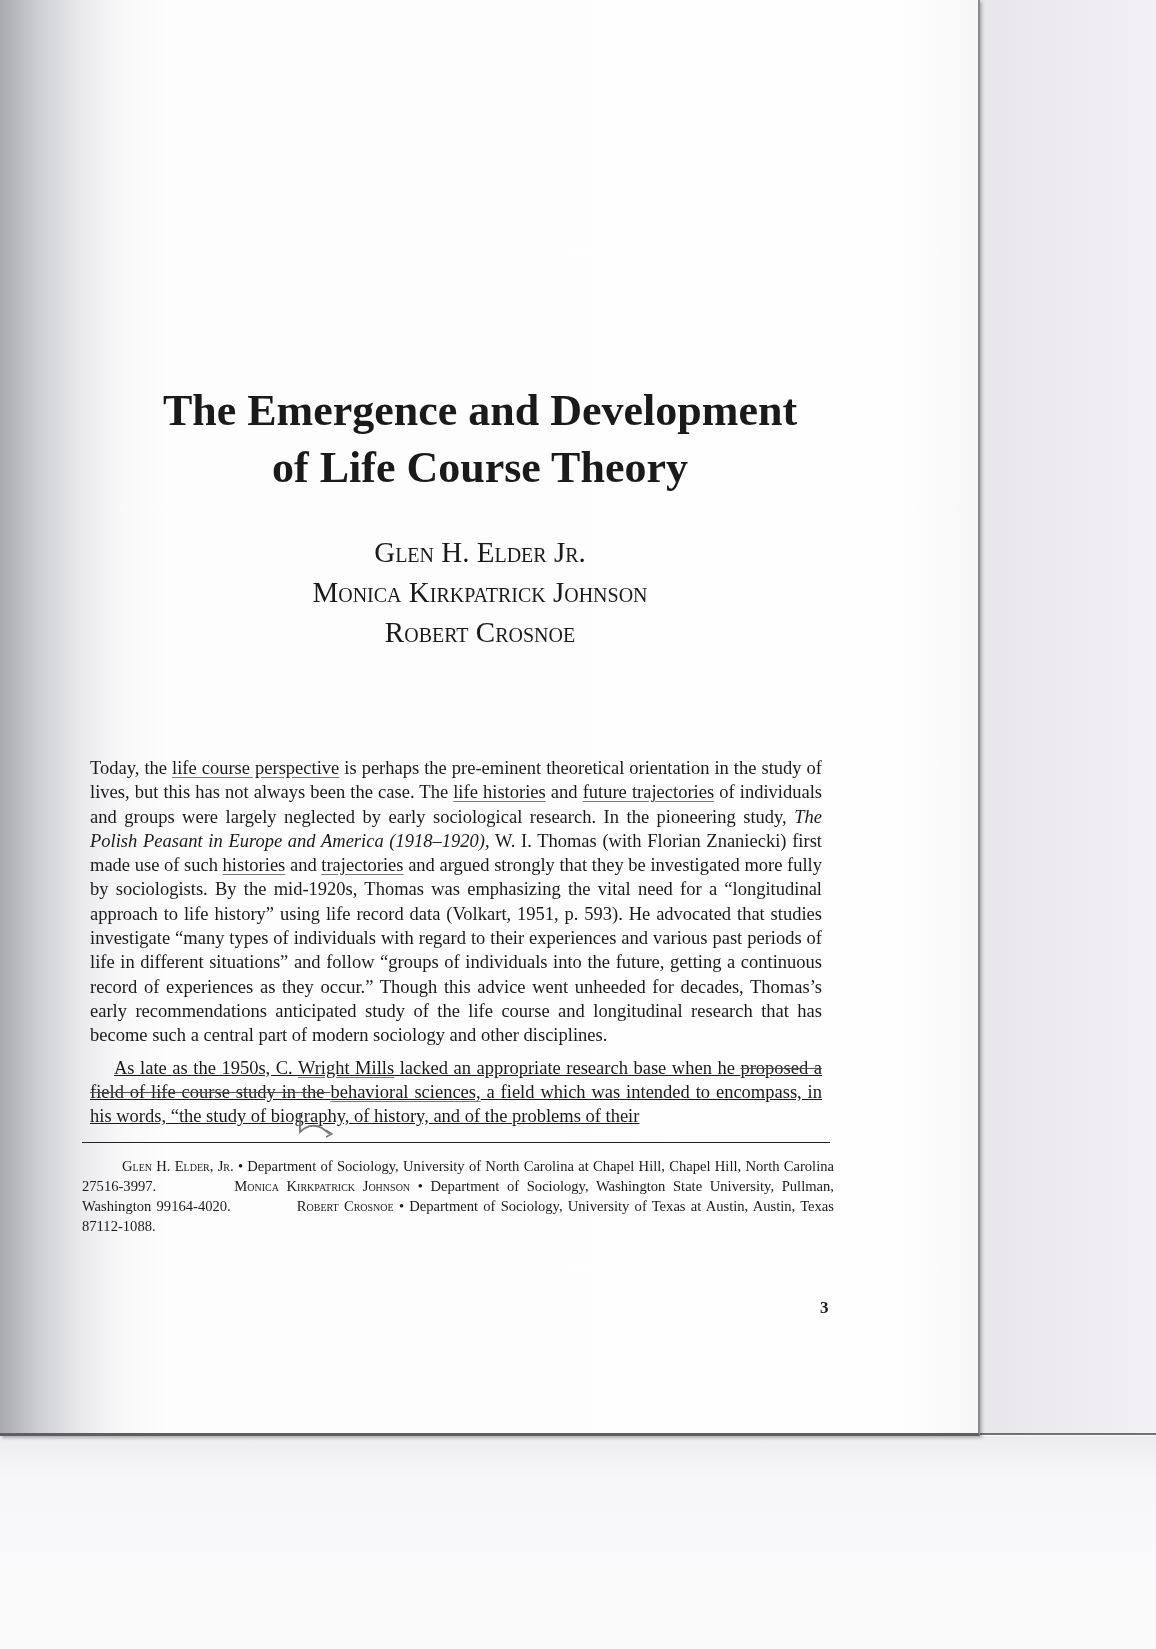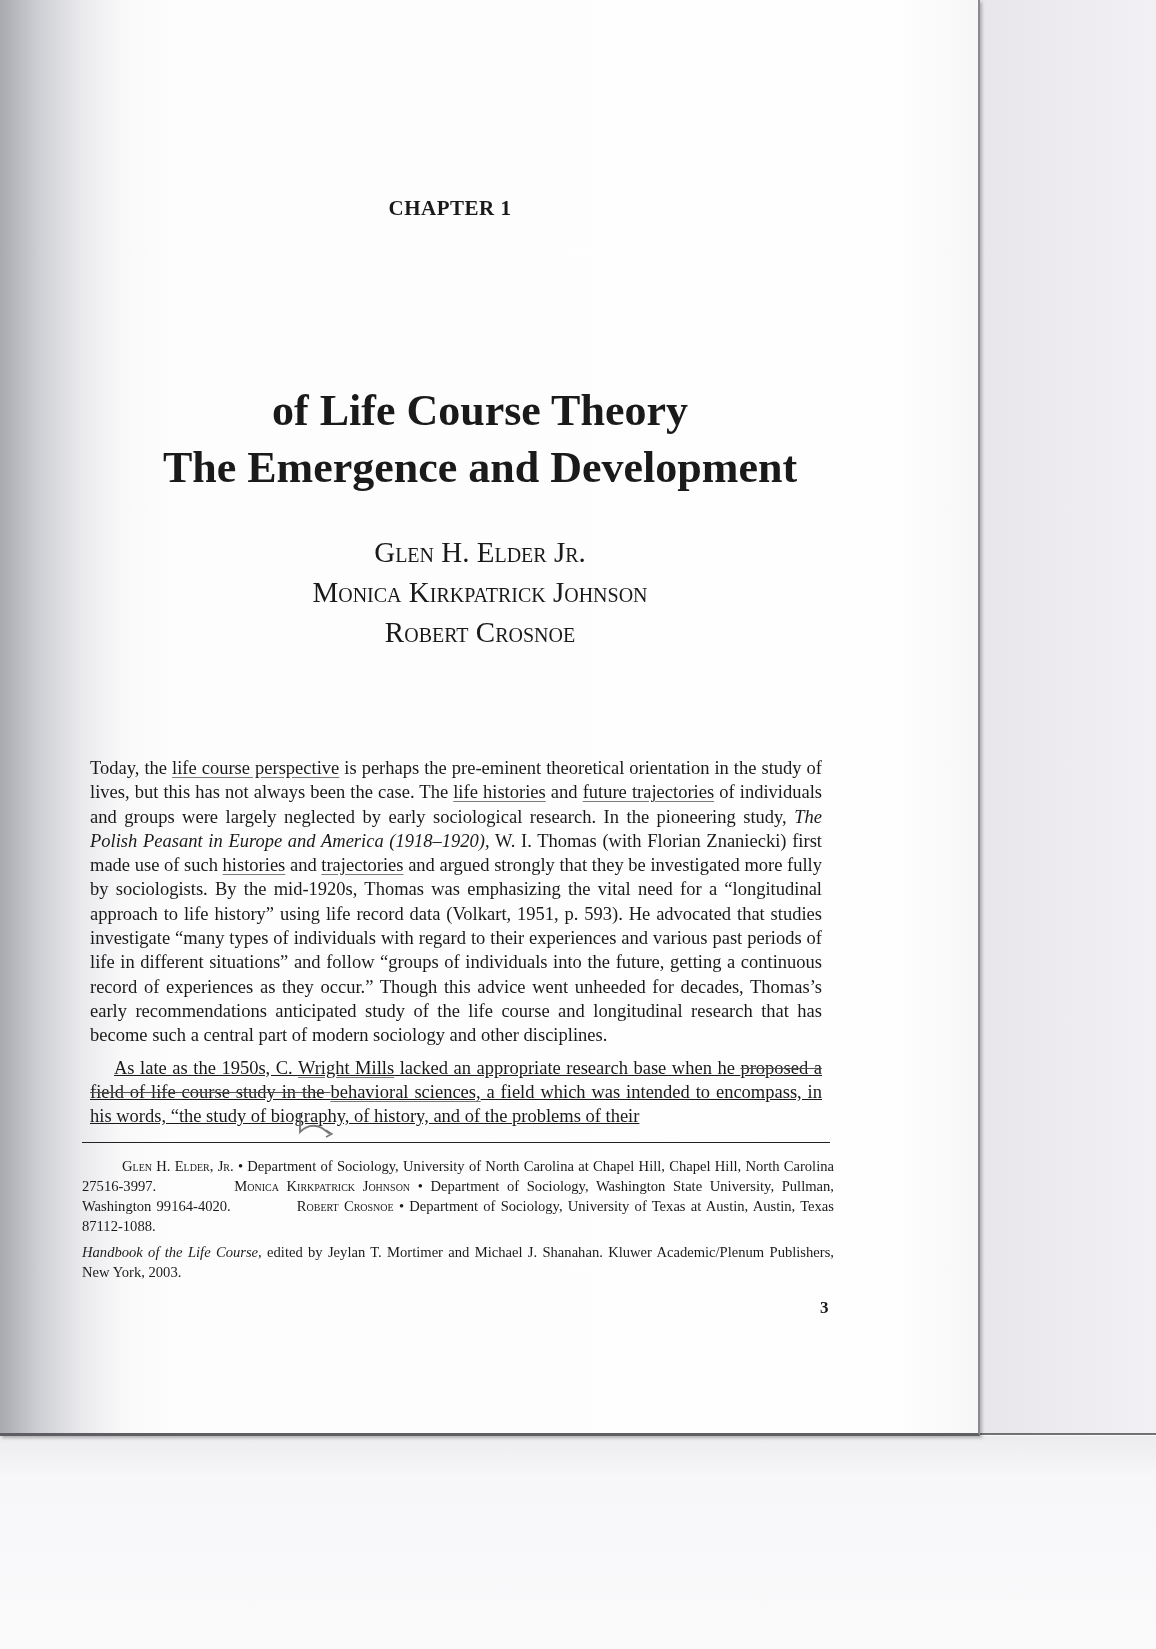--- a/index.html
+++ b/index.html
@@ -25,25 +25,24 @@
   .mark{position:absolute;left:296px;top:1112px;}
 </style>
 </head>
 <body>
 
 <div class="scan-bg"></div>
 <div class="under-page"></div>
 <div class="bottom-area"></div>
 
 <div class="page">
-  <div class="chapter">CHAPTER 1</div>
 
   <div class="title">
+    <div>The Emergence and Development</div>
     <div>of Life Course Theory</div>
-    <div>The Emergence and Development</div>
   </div>
 
   <div class="authors">
     <div>Glen H. Elder Jr.</div>
     <div>Monica Kirkpatrick Johnson</div>
     <div>Robert Crosnoe</div>
   </div>
 
   <div class="body-text">
     <p><span>Today, the </span><span class="u">life course perspective</span><span> is perhaps the pre-eminent theoretical orientation in the study of lives, but this has not always been the case. The </span><span class="u">life histories</span><span> and </span><span class="u">future trajectories</span><span> of individuals and groups were largely neglected by early sociological research. In the pioneering study, </span><i>The Polish Peasant in Europe and America (1918–1920)</i><span>, W. I. Thomas (with Florian Znaniecki) first made use of such </span><span class="u">histories</span><span> and </span><span class="u">trajectories</span><span> and argued strongly that they be investigated more fully by sociologists. By the mid-1920s, Thomas was emphasizing the vital need for a “longitudinal approach to life history” using life record data (Volkart, 1951, p. 593). He advocated that studies investigate “many types of individuals with regard to their experiences and various past periods of life in different situations” and follow “groups of individuals into the future, getting a continuous record of experiences as they occur.” Though this advice went unheeded for decades, Thomas’s early recommendations anticipated study of the life course and longitudinal research that has become such a central part of modern sociology and other disciplines.</span></p>
@@ -52,17 +51,16 @@
 
   <svg class="mark" width="60" height="30">
     <path d="M4 2 L4 20 Q14 10 26 16 L34 22" stroke="#777" stroke-width="1.8" fill="none"></path>
     <path d="M30 18 L36 22 L30 25" stroke="#777" stroke-width="1.4" fill="none"></path>
   </svg>
 
   <div class="rule"></div>
 
   <div class="footnote">
     <p><span class="sc">Glen H. Elder, Jr.</span><span> • Department of Sociology, University of North Carolina at Chapel Hill, Chapel Hill, North Carolina 27516-3997.</span>&nbsp;&nbsp;&nbsp;&nbsp;&nbsp;<span class="sc">Monica Kirkpatrick Johnson</span><span> • Department of Sociology, Washington State University, Pullman, Washington 99164-4020.</span>&nbsp;&nbsp;&nbsp;&nbsp;&nbsp;<span class="sc">Robert Crosnoe</span><span> • Department of Sociology, University of Texas at Austin, Austin, Texas 87112-1088.</span></p>
-    <p><i>Handbook of the Life Course</i><span>, edited by Jeylan T. Mortimer and Michael J. Shanahan. Kluwer Academic/Plenum Publishers, New York, 2003.</span></p>
   </div>
 
   <div class="pagenum">3</div>
 </div>
 
 </body></html>

